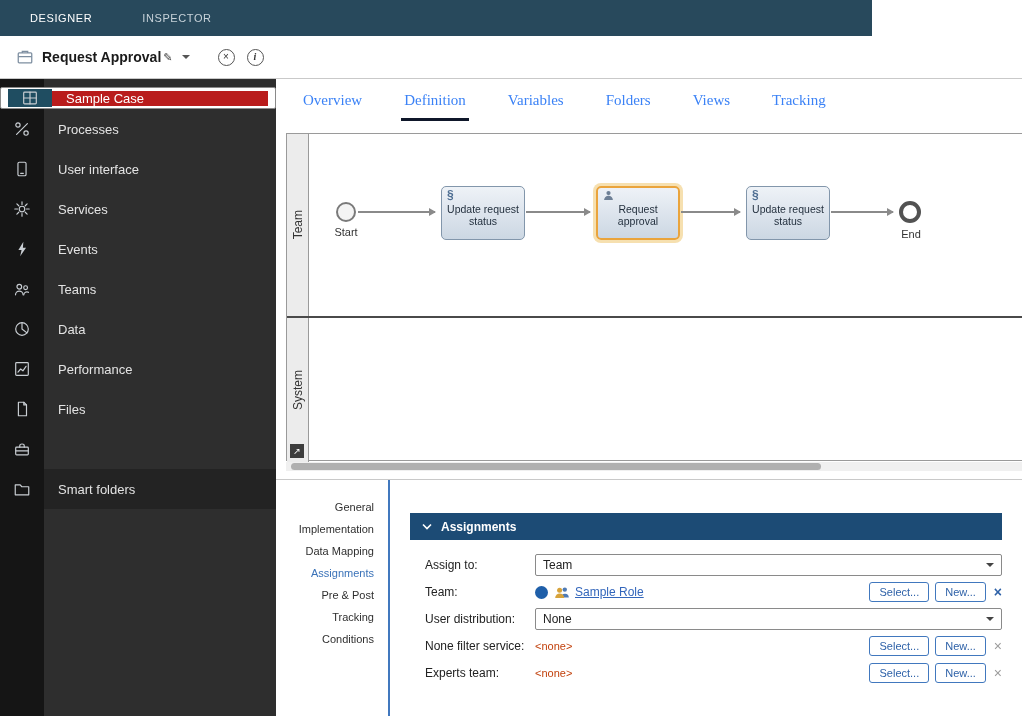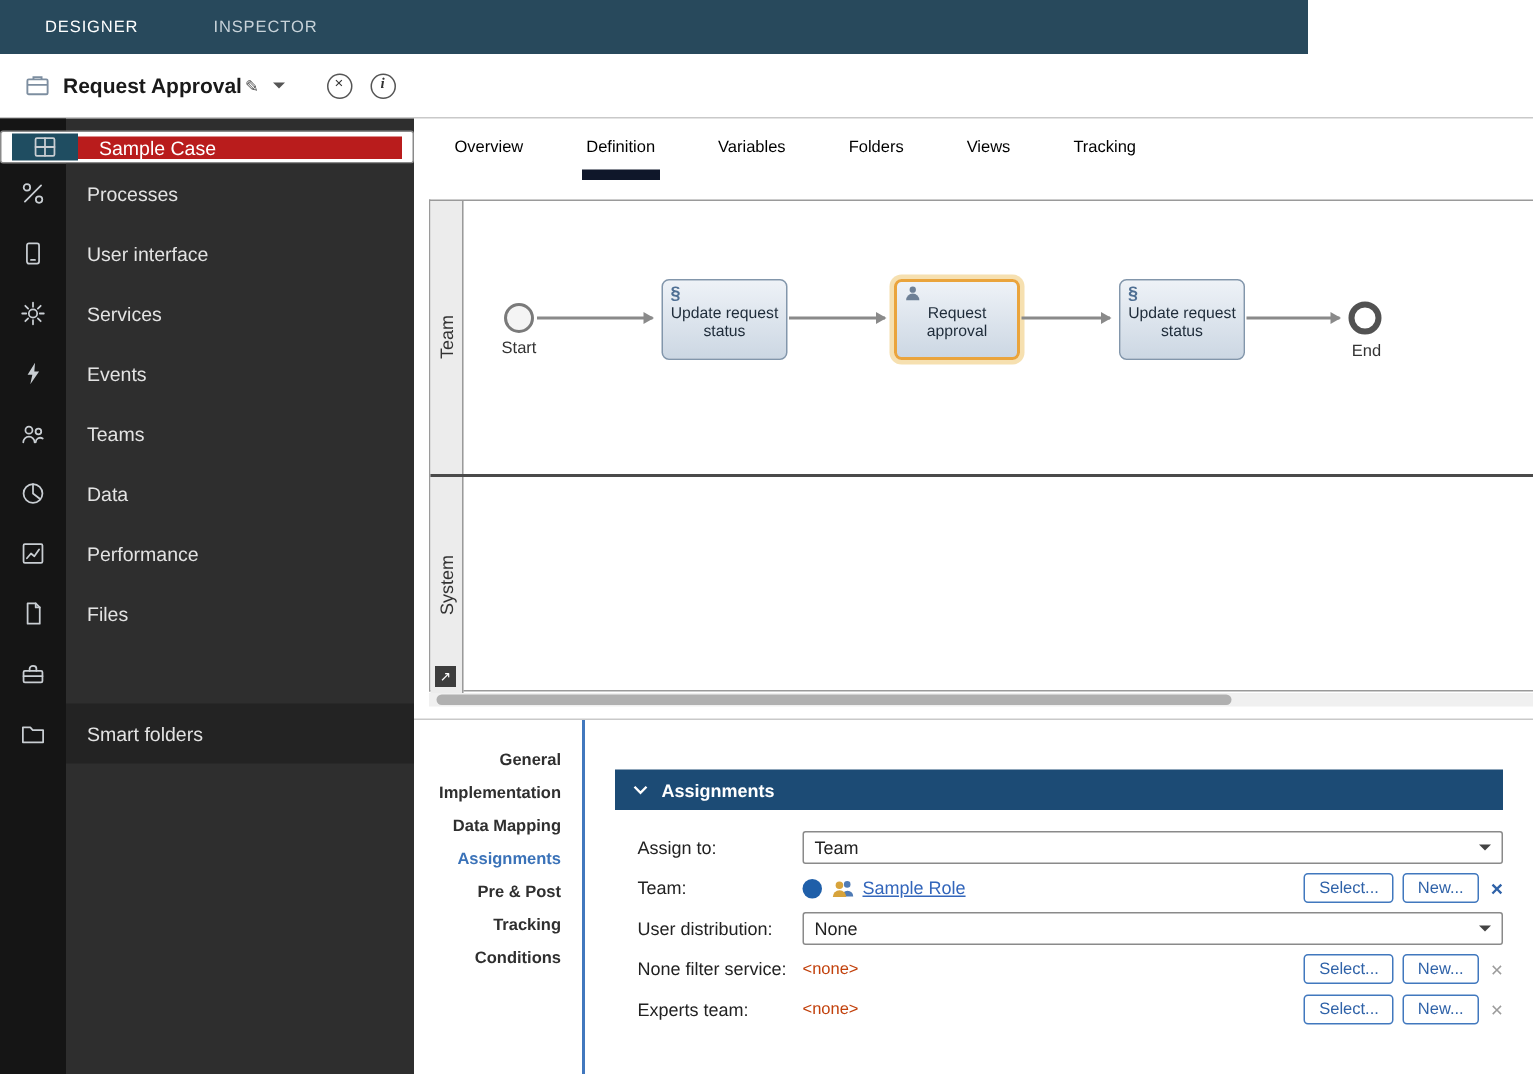--- a/index.html
+++ b/index.html
@@ -32,22 +32,22 @@
   .side-item .ic{width:44px;display:flex;align-items:center;justify-content:center;flex:none;position:relative;z-index:1;}
   .side-item .lbl{flex:1;display:flex;align-items:center;padding-left:14px;font-size:13px;color:#e3e3e3;background:#2e2e2e;}
   .side-item.group2 .lbl{background:#232323;}
   .side-item.sel .ic{background:#1f4d61;}
   .side-item.sel .lbl{background:#b91c1c;color:#fff;}
   .side-item svg{stroke:#c9ced3;fill:none;stroke-width:1.3;stroke-linecap:round;stroke-linejoin:round;}
   .side-item svg .fill{fill:#c9ced3;stroke:none;}
 
   
   .main-tabs{position:absolute;left:300px;top:92px;display:flex;gap:36px;}
-  .main-tab{font-size:11px;color:#000000;padding:0 3px 9px;}
-  .main-tab.active{border-bottom:7px solid #0f172a;}
+  .main-tab{font-size:15px;color:#3b82f6;padding:0 3px 9px;font-family:Liberation Serif, serif;}
+  .main-tab.active{border-bottom:3px solid #0f172a;}
 
   
   .canvas{position:absolute;left:286px;top:133px;width:736px;height:328px;border:1px solid #9a9a9a;border-right:none;background:#fff;}
   .lane{position:absolute;left:0;width:100%;}
   .lane .strip{position:absolute;left:0;top:0;bottom:0;width:22px;background:#ececec;border-right:1px solid #9a9a9a;display:flex;align-items:center;justify-content:center;}
   .lane-team{top:0;height:182px;}
   .lane-system{top:184px;height:144px;}
   .lane-divider{position:absolute;left:0;top:182px;width:100%;height:2px;background:#4a4a4a;}
   .lane-label{writing-mode:vertical-rl;transform:rotate(180deg);font-size:12px;color:#333;}
   .bpmn-start{position:absolute;left:49px;top:68px;width:20px;height:20px;border:2px solid #7a7a7a;border-radius:50%;background:#f4f4f4;}
@@ -65,21 +65,21 @@
   .f1{left:71px;width:77px;}.f2{left:239px;width:64px;}.f3{left:394px;width:59px;}.f4{left:544px;width:62px;}
   .expand-btn{position:absolute;left:3px;top:310px;width:14px;height:14px;background:#3d3d3d;color:#fff;font-size:9px;display:flex;align-items:center;justify-content:center;line-height:1;}
 
   
   .h-scroll{position:absolute;left:286px;top:462px;width:736px;height:9px;background:#f0f0f0;}
   .h-thumb{position:absolute;left:5px;top:1px;width:530px;height:7px;background:#b0b0b0;border-radius:4px;}
 
   
   .bottom-panel{position:absolute;left:276px;top:479px;width:746px;height:237px;background:#fff;border-top:1px solid #c9c9c9;}
   .prop-tabs{position:absolute;left:0;top:16px;width:110px;}
-  .prop-tab{height:22px;line-height:22px;text-align:right;padding-right:12px;font-size:11px;font-weight:bold;color:#2f2f2f;}
+  .prop-tab{height:22px;line-height:22px;text-align:right;padding-right:12px;font-size:11px;font-weight:normal;color:#2f2f2f;}
   .prop-tab.active{color:#3a72b8;}
   .prop-divider{position:absolute;left:112px;top:0;width:2px;height:237px;background:#4178be;}
   .assign-section{position:absolute;left:134px;top:33px;width:592px;}
   .section-header{height:27px;background:#1c4b75;color:#fff;display:flex;align-items:center;padding-left:12px;gap:9px;font-size:12px;font-weight:bold;}
   .section-body{padding-top:14px;background:#fff;}
   .form-row{display:flex;align-items:center;height:22px;margin-bottom:5px;padding-left:15px;}
   .form-label{width:110px;font-size:12px;color:#222;flex:none;}
   .sel{flex:1;height:22px;border:1px solid #8a8a8a;border-radius:2px;background:#fff;display:flex;align-items:center;justify-content:space-between;padding:0 7px;font-size:12px;color:#222;}
   .sel .caret{width:0;height:0;border-top:4px solid #444;border-left:4px solid transparent;border-right:4px solid transparent;}
   .exp-dot{width:13px;height:13px;border-radius:50%;background:#1f5fa9;flex:none;margin-right:6px;}

